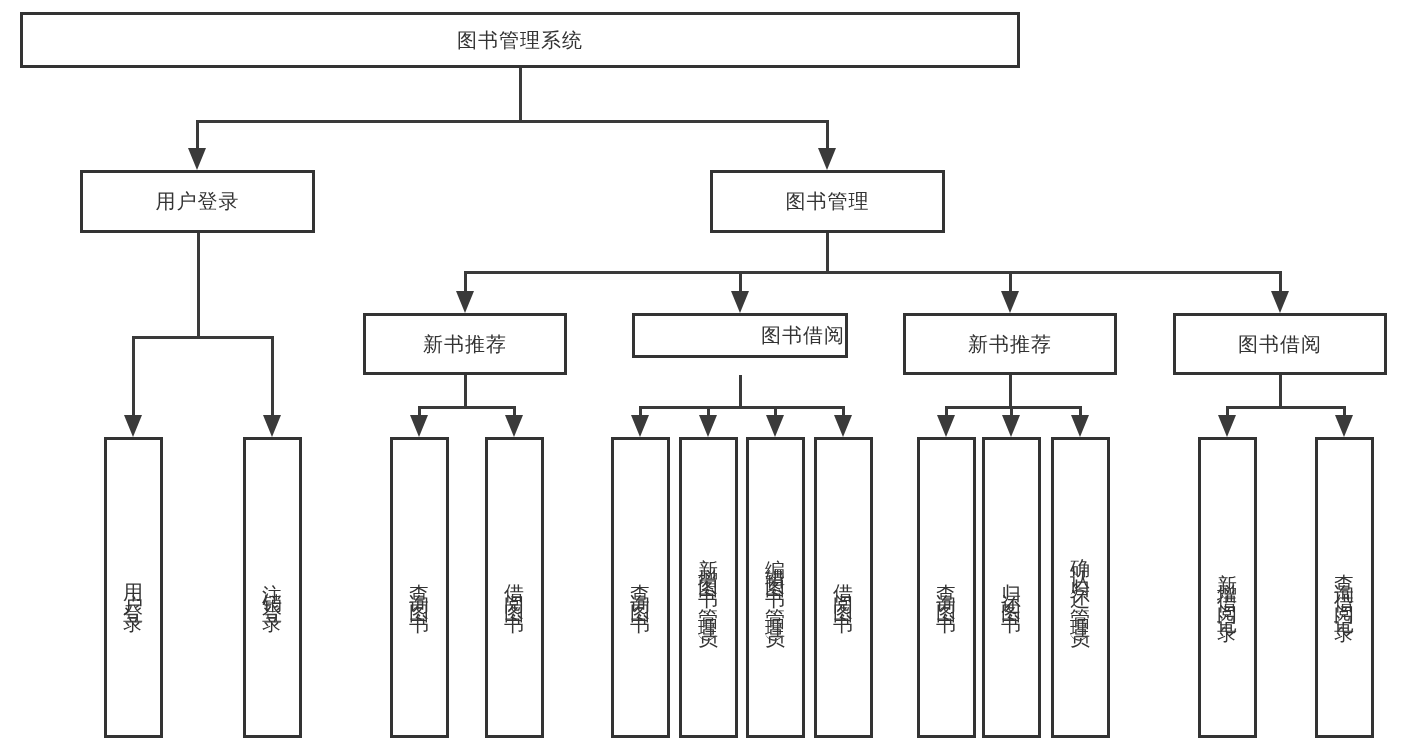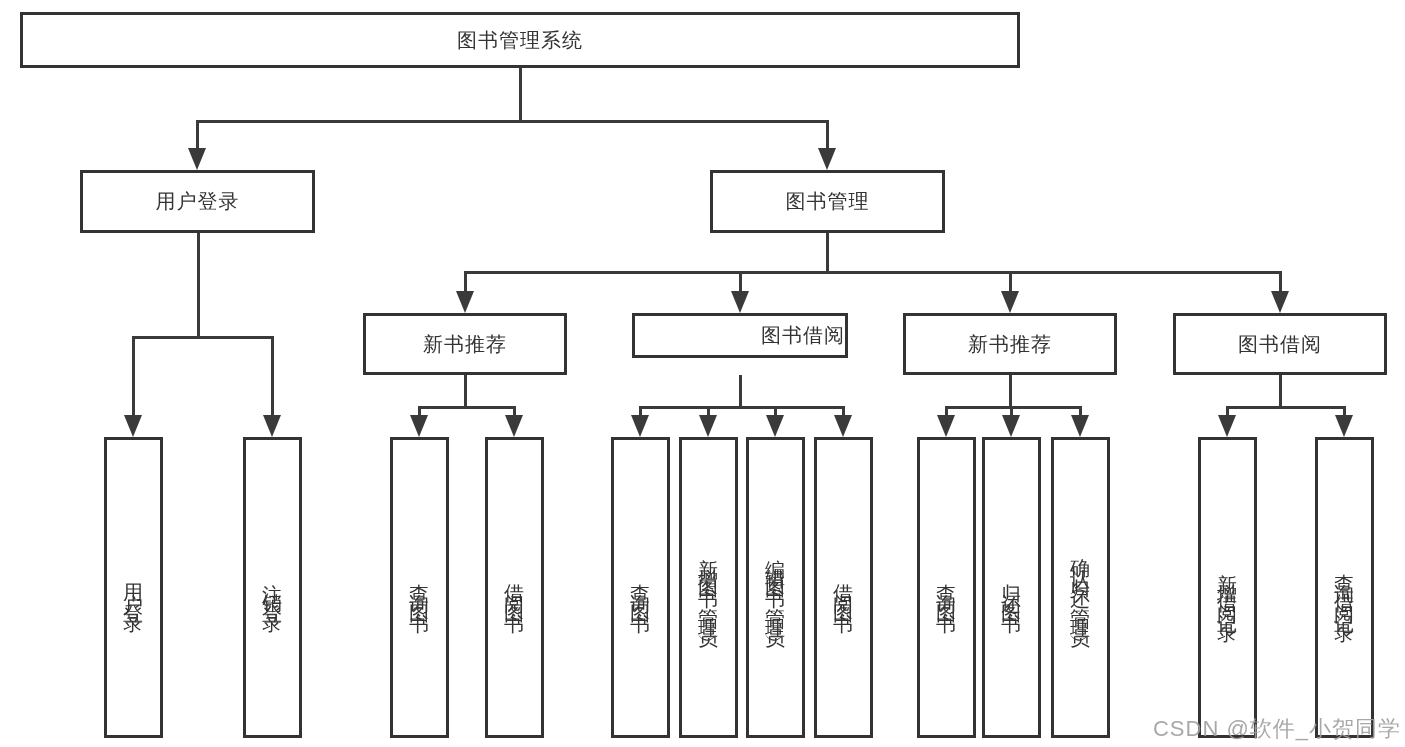--- a/index.html
+++ b/index.html
@@ -125,21 +125,20 @@
     <span class="label">确认归还（管理员）</span>
   </div>
 
   <div class="box leaf" style="left:1198px; top:437px; width:59px; height:301px;">
     <span class="label">新增借阅记录</span>
   </div>
   <div class="box leaf" style="left:1315px; top:437px; width:59px; height:301px;">
     <span class="label">查询借阅记录</span>
   </div>
 
-  <div class="watermark">CSDN @软件_小贺同学</div>
 <div class="vline" style="left: 518.5px; top: 68px; height: 54px;"></div>
     <div class="vline" style="left: 196.5px; top: 233px; height: 105px;"></div>
     <div class="vline" style="left: 825.5px; top: 233px; height: 40px;"></div>
     <div class="vline" style="left: 463.5px; top: 375px; height: 33px;"></div>
     <div class="vline" style="left: 738.5px; top: 375px; height: 33px;"></div>
     <div class="vline" style="left: 1008.5px; top: 375px; height: 33px;"></div>
     <div class="vline" style="left: 1278.5px; top: 375px; height: 33px;"></div>
     <div class="hline" style="left: 196px; top: 120px; width: 633px;"></div>
     <div class="hline" style="left: 132px; top: 336px; width: 142px;"></div>
     <div class="hline" style="left: 464px; top: 271px; width: 818px;"></div>

